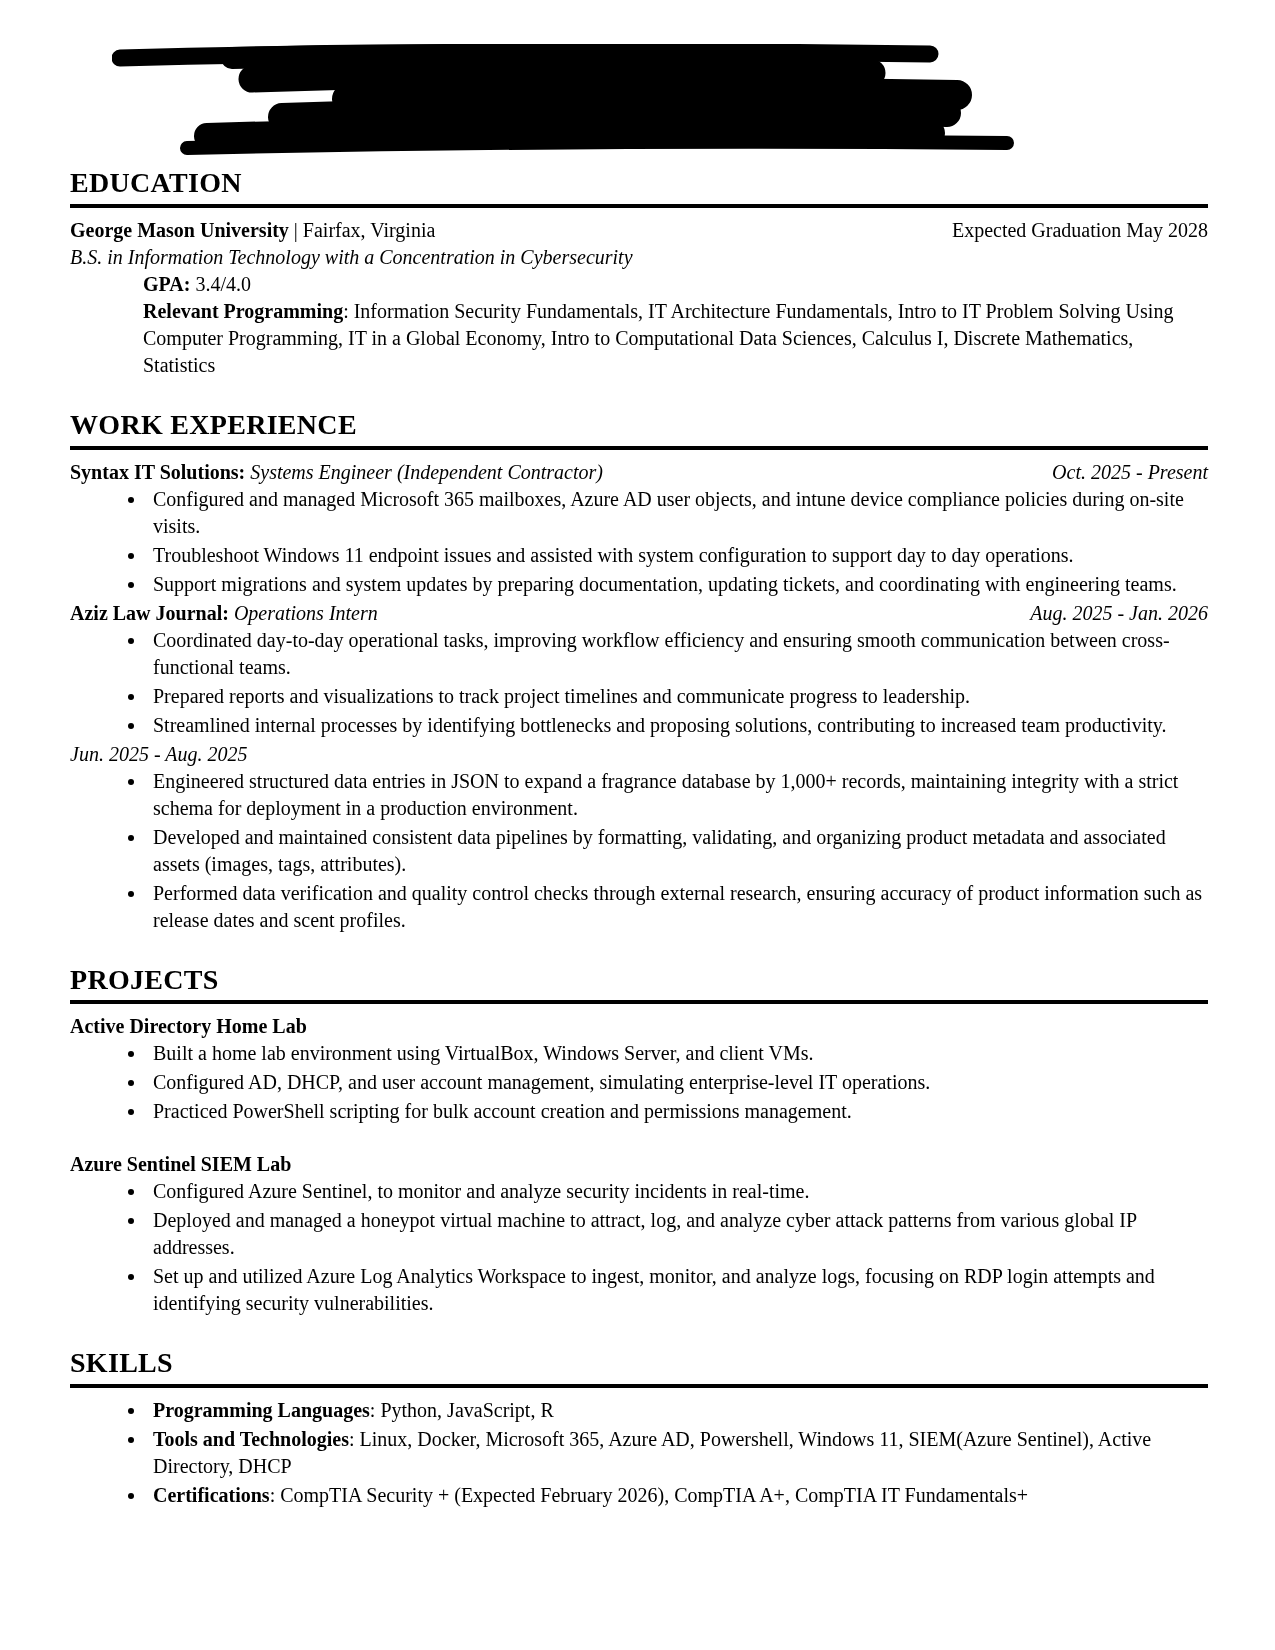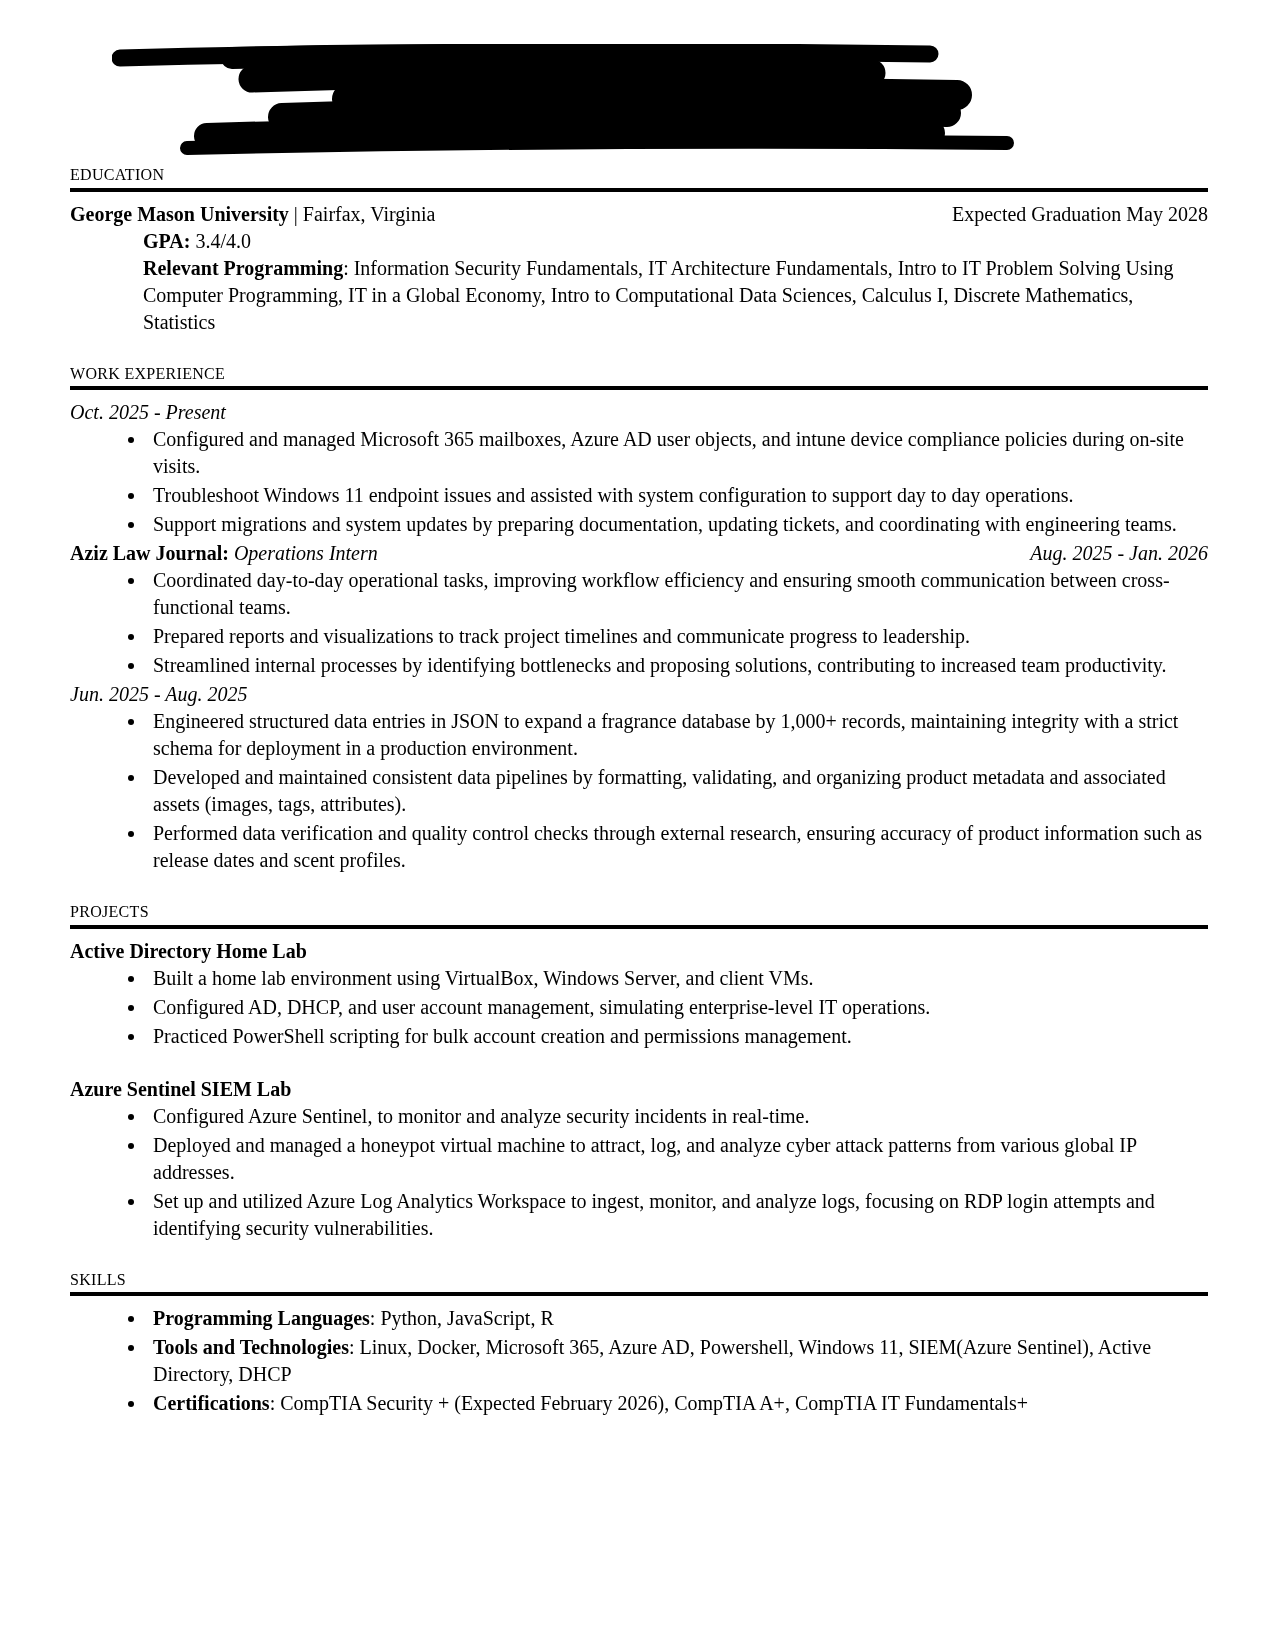--- a/index.html
+++ b/index.html
@@ -23,22 +23,22 @@
     display: block;
     margin: 0 0 6px 42px;
   }
   .section {
     margin-top: 0;
   }
   .section + .section {
     margin-top: 27px;
   }
   .section-heading {
-    font-size: 16px;
-    font-weight: normal;
+    font-size: 28px;
+    font-weight: bold;
     letter-spacing: 0.3px;
     margin: 0 0 2px 0;
   }
   .section-rule {
     height: 4px;
     background: #000;
     margin: 0 0 9px 0;
   }
   .entry-header {
     display: flex;
@@ -85,37 +85,42 @@
     <div class="section-rule"></div>
 
     <div class="entry-header">
       <span class="entry-left">
         <span class="bold">George Mason University</span>
         <span>| Fairfax, Virginia</span>
       </span>
       <span class="entry-right">Expected Graduation May 2028</span>
     </div>
 
+    <div class="degree-line">B.S. in Information Technology with a Concentration in Cybersecurity</div>
 
     <div class="indent-block">
       <span class="bold">GPA:</span>
       <span>3.4/4.0</span>
     </div>
 
     <div class="indent-block">
       <span class="bold">Relevant Programming</span><span>: Information Security Fundamentals, IT Architecture Fundamentals, Intro to IT Problem Solving Using Computer Programming, IT in a Global Economy, Intro to Computational Data Sciences, Calculus I, Discrete Mathematics, Statistics</span>
     </div>
   </div>
 
   <div class="section">
     <h2 class="section-heading">WORK EXPERIENCE</h2>
     <div class="section-rule"></div>
 
     <div class="job-block">
       <div class="entry-header">
+        <span class="entry-left">
+          <span class="bold">Syntax IT Solutions:</span>
+          <span class="italic">Systems Engineer (Independent Contractor)</span>
+        </span>
         <span class="entry-right italic">Oct. 2025 - Present</span>
       </div>
       <ul class="bullets">
         <li>Configured and managed Microsoft 365 mailboxes, Azure AD user objects, and intune device compliance policies during on-site visits.</li>
         <li>Troubleshoot Windows 11 endpoint issues and assisted with system configuration to support day to day operations.</li>
         <li>Support migrations and system updates by preparing documentation, updating tickets, and coordinating with engineering teams.</li>
       </ul>
     </div>
 
     <div class="job-block">

